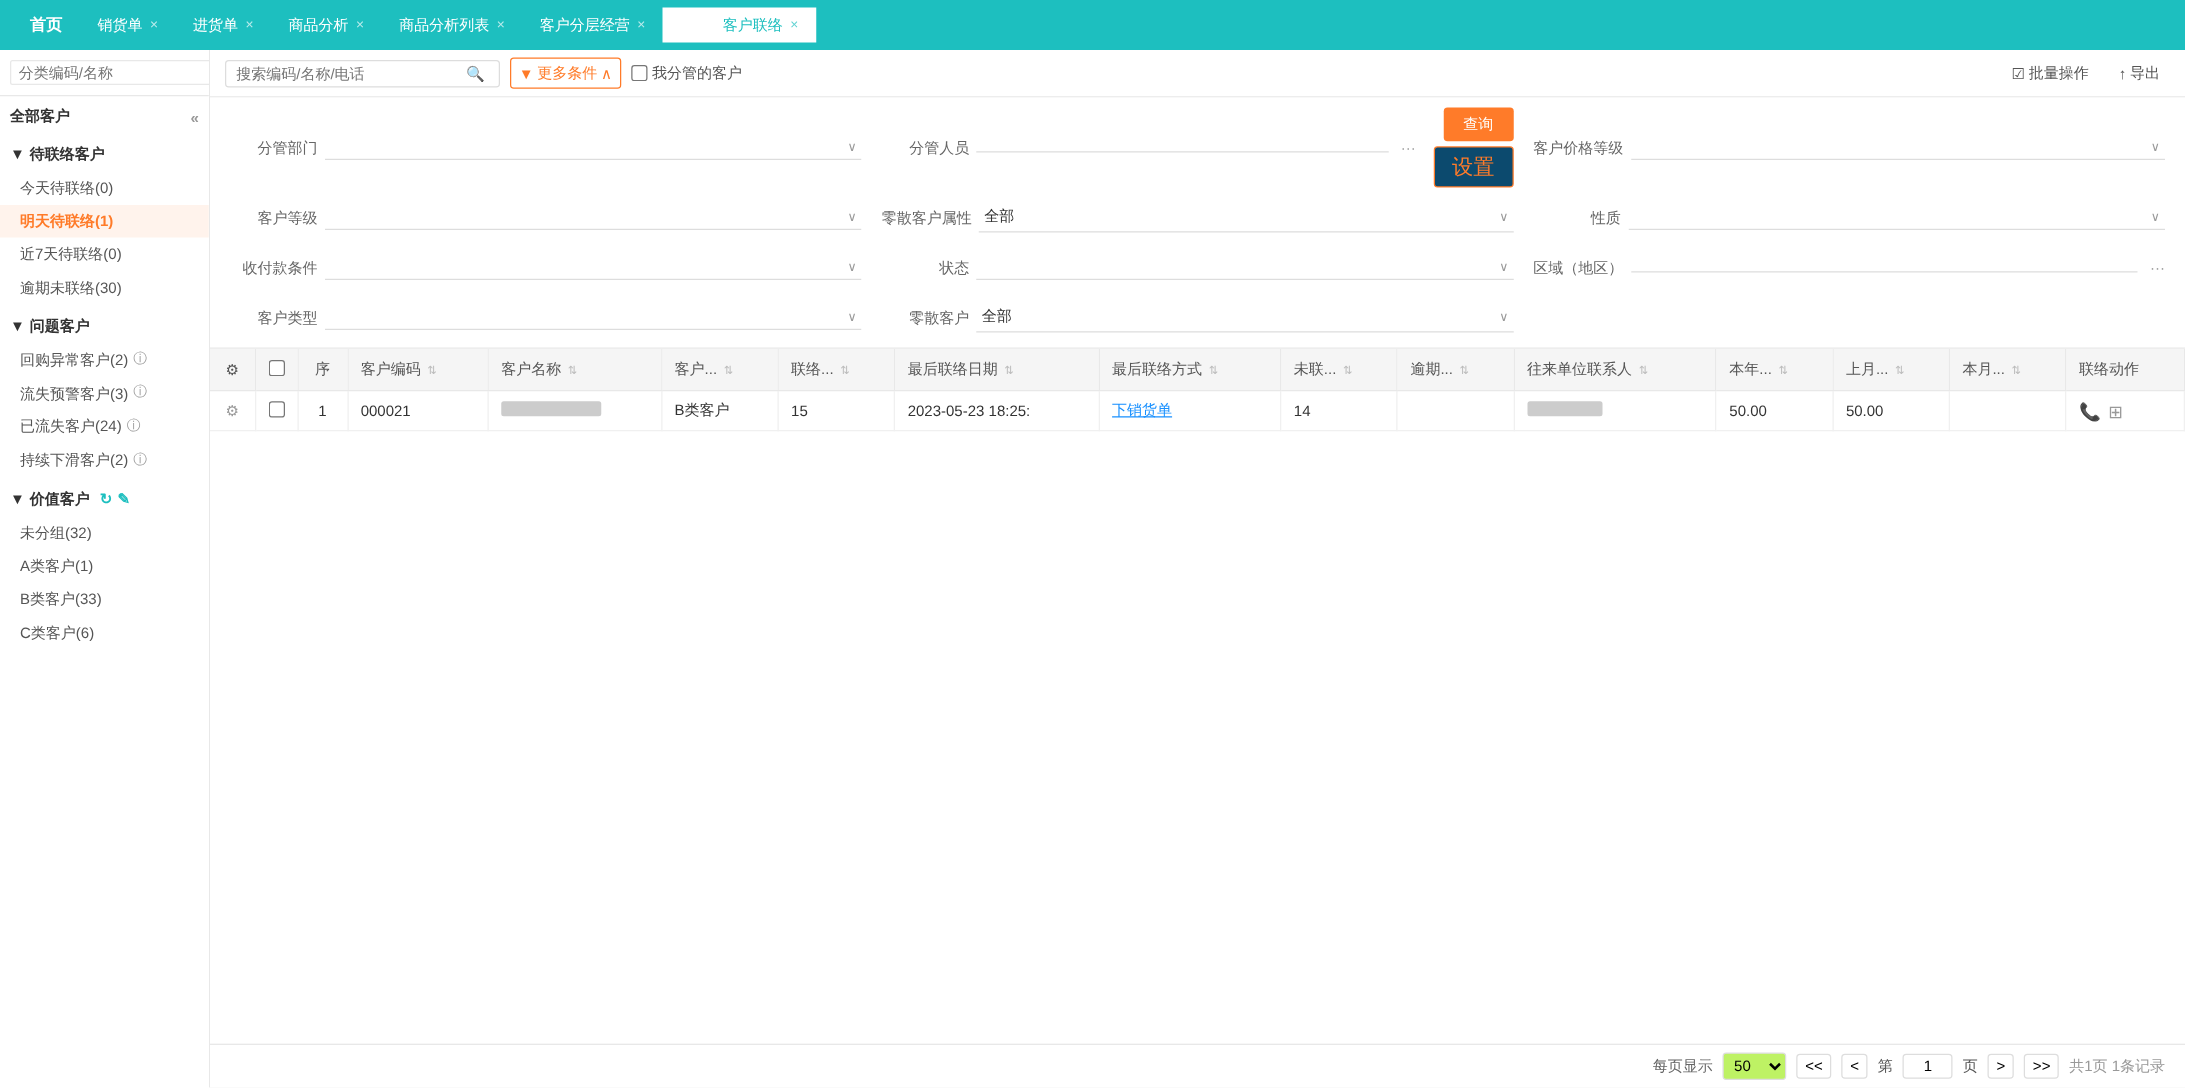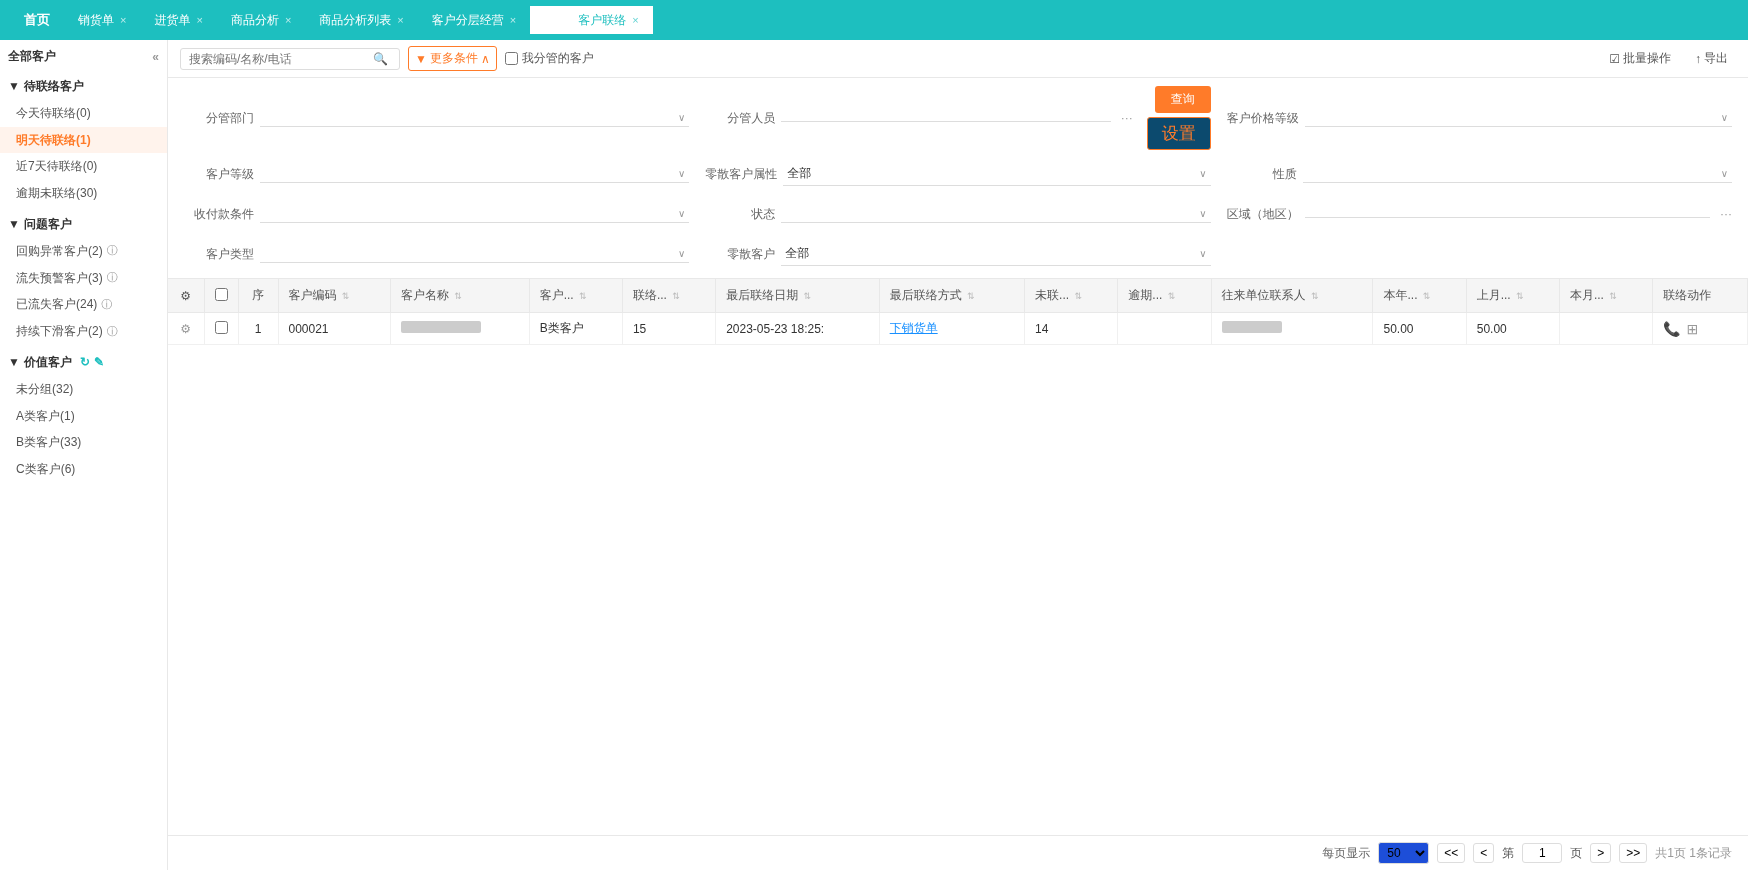--- a/index.html
+++ b/index.html
@@ -143,21 +143,21 @@
 
     
     .footer {
       display: flex; align-items: center; justify-content: flex-end;
       padding: 6px 16px; background: #fff; border-top: 1px solid #e8e8e8;
       gap: 8px; color: #555; font-size: 12px;
     }
     .footer-label { color: #666; }
     .page-size-select {
       border: 1px solid #ddd; border-radius: 3px; padding: 2px 4px;
-      font-size: 12px; background: #1d4ed8; cursor: pointer;
+      font-size: 12px; background: #bef264; cursor: pointer;
     }
     .page-btn {
       border: 1px solid #ddd; background: #fff; padding: 2px 6px;
       cursor: pointer; border-radius: 3px; font-size: 12px;
       display: flex; align-items: center; justify-content: center;
     }
     .page-input {
       border: 1px solid #ddd; border-radius: 3px; padding: 2px 4px;
       width: 40px; font-size: 12px; text-align: center; outline: none;
     }
@@ -197,20 +197,24 @@
   </div>
   <div class="nav-item active">
     <span>客户联络</span>
     <span class="close-x">×</span>
   </div>
 </nav>
 
 <div class="main-layout">
 
   <aside class="sidebar">
+    <div class="sidebar-search">
+      <input type="text" placeholder="分类编码/名称" style="">
+
+    </div>
 
     <div class="sidebar-section-header">
       <span>全部客户</span>
       <span class="collapse-icon">«</span>
     </div>
 
     <div class="sidebar-item sub-section">
       <span>▼</span>
       <span>待联络客户</span>
     </div>

